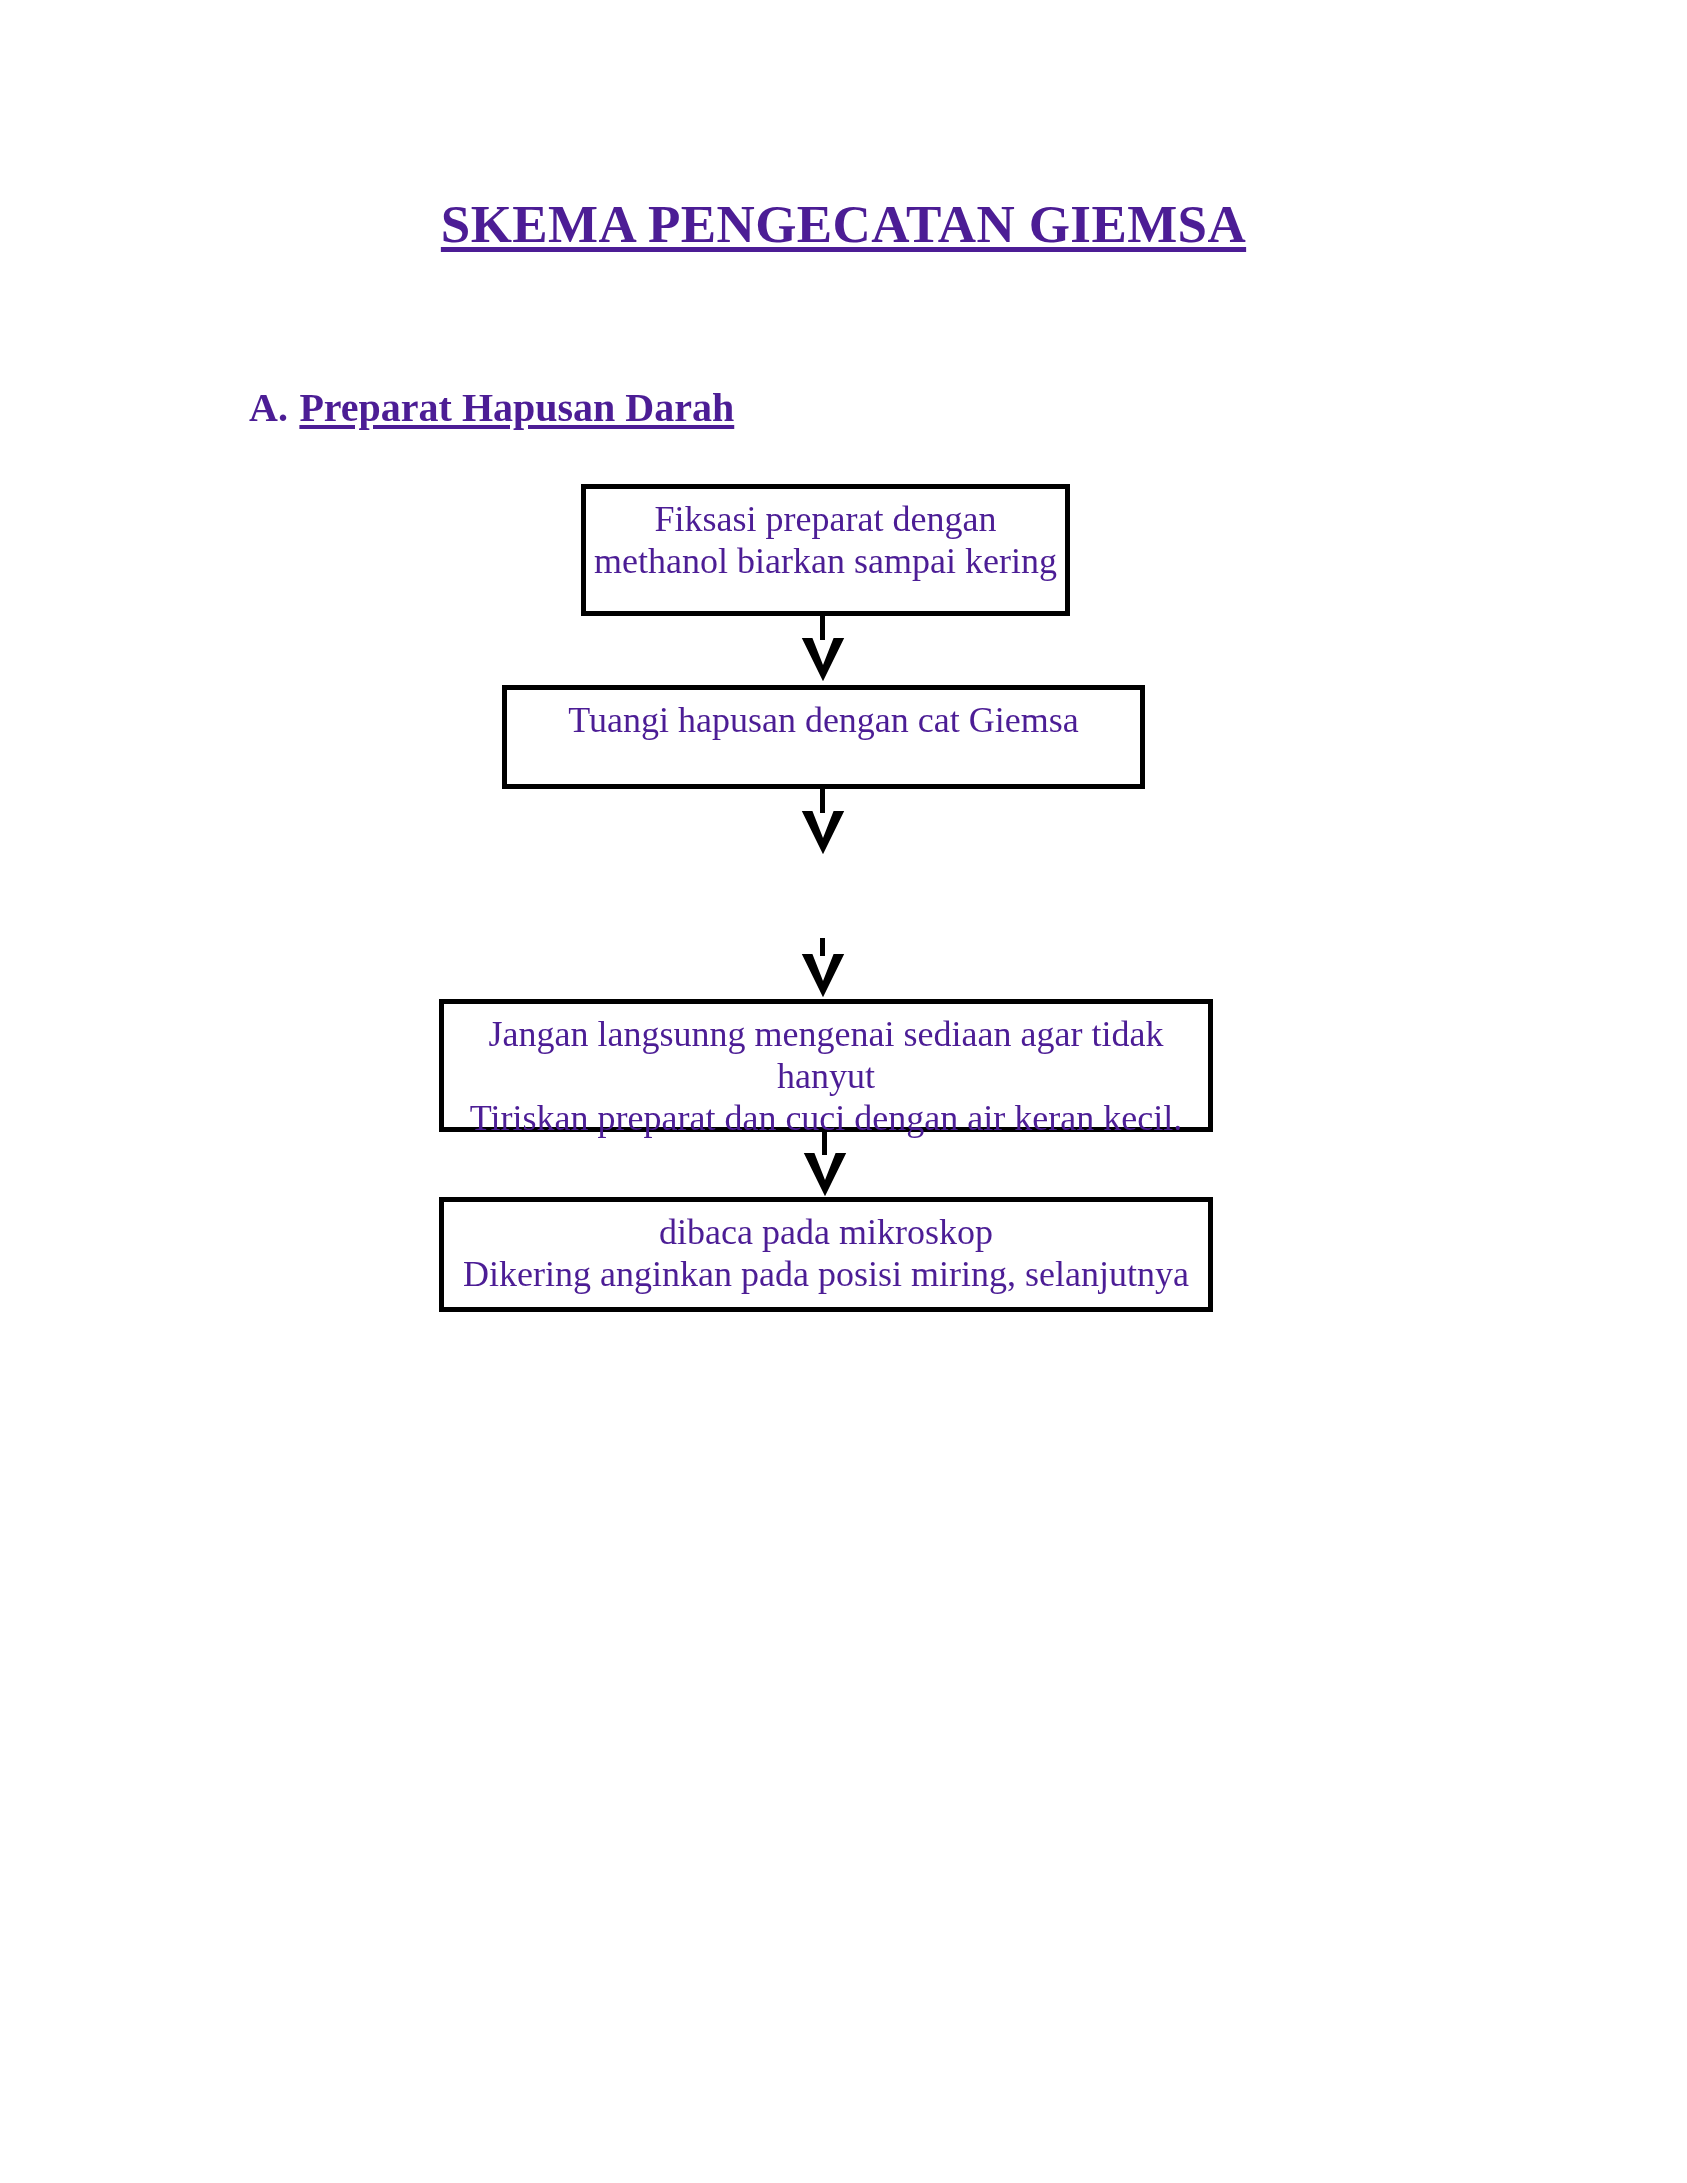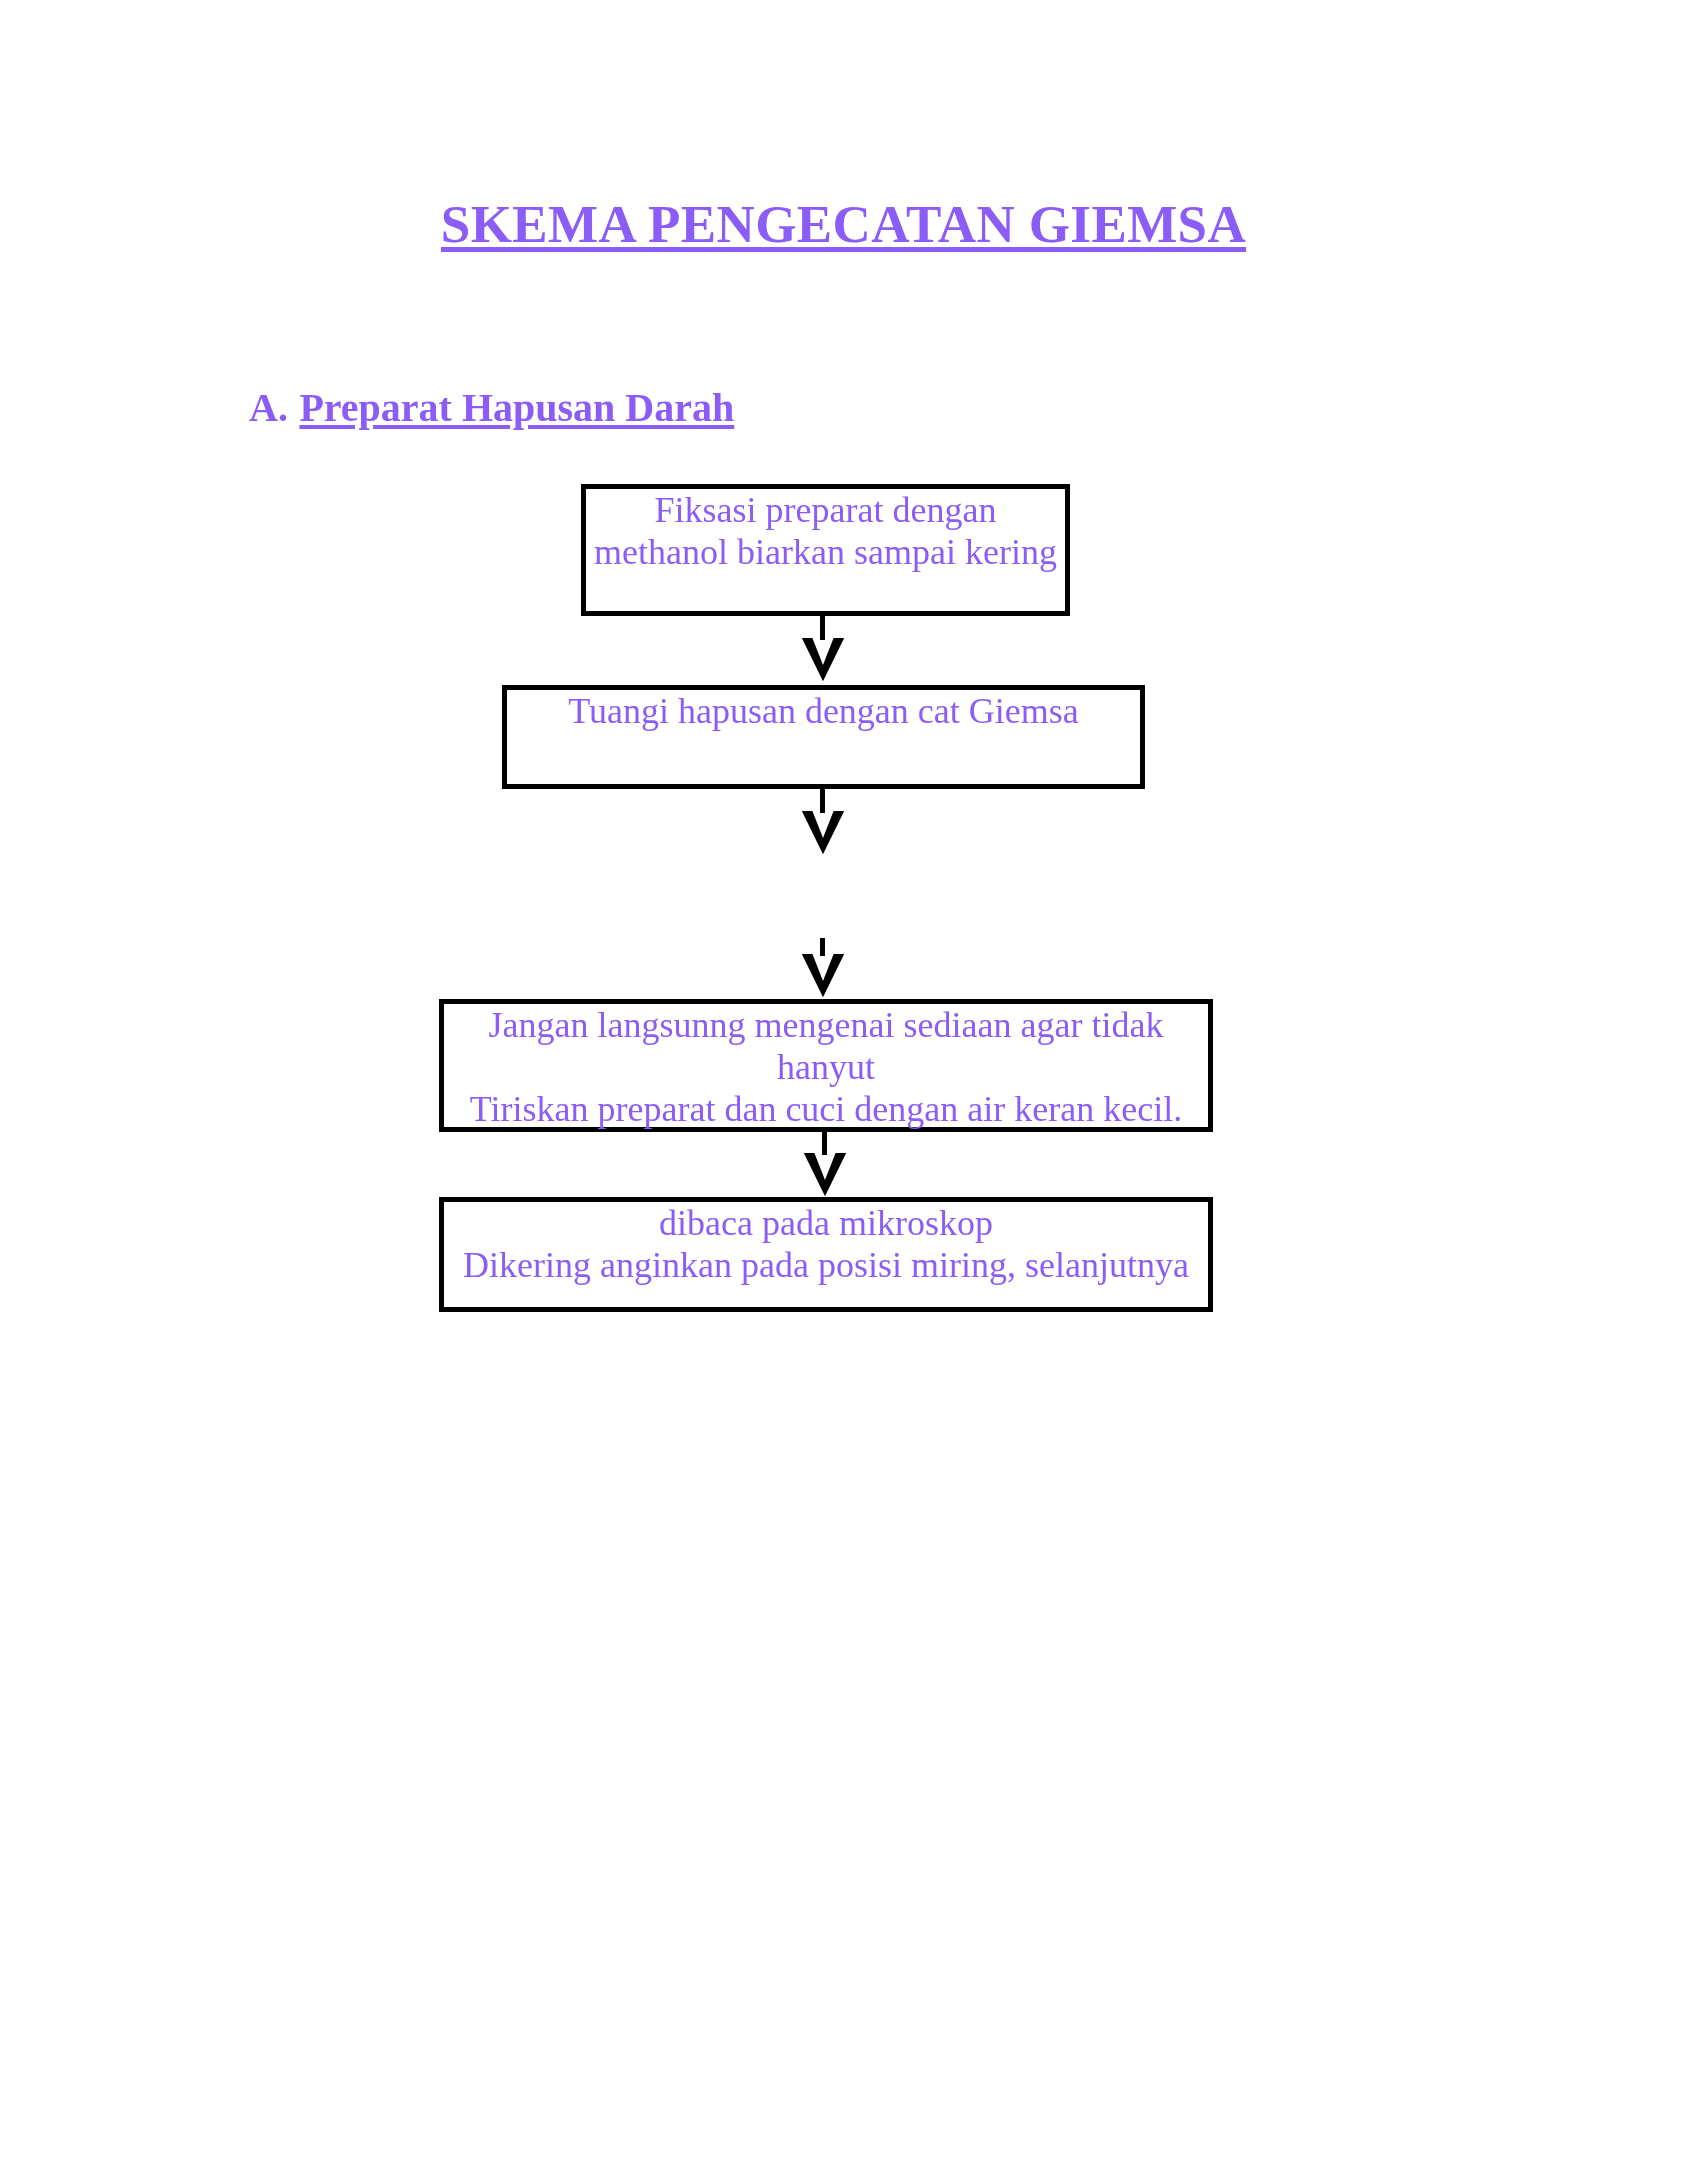--- a/index.html
+++ b/index.html
@@ -6,21 +6,21 @@
     margin: 0;
     padding: 0;
     background: #ffffff;
   }
   .page {
     position: relative;
     width: 1485px;
     height: 2183px;
     background: #ffffff;
     font-family: "Liberation Serif", serif;
-    color: #8b5cf6;
+    color: #4c1d95;
     overflow: hidden;
   }
   .doc-title {
     position: absolute;
     top: 194px;
     left: 0;
     width: 1687px;
     text-align: center;
     font-size: 53px;
     font-weight: bold;
@@ -49,20 +49,21 @@
     margin-top: 8px;
   }
   .flow-box {
     position: absolute;
     box-sizing: border-box;
     border: 5.8px solid #000000;
     background: #ffffff;
     text-align: center;
     font-size: 36px;
     line-height: 42px;
+    padding-top: 9px;
   }
   #box-1 { left: 581px; top: 484px;  width: 489px; height: 132px; }
   #box-2 { left: 502px; top: 685px;  width: 643px; height: 104px; }
   #box-3 { left: 550px; top: 858px; width: 548px; height: 79px;  padding-top: 10.7px; }
   #box-4 { left: 439px; top: 999px; width: 774px; height: 133px; }
   #box-5 { left: 439px; top: 1197px; width: 774px; height: 115px; }
   .flow-arrow {
     position: absolute;
     width: 49px;
     display: flex;

